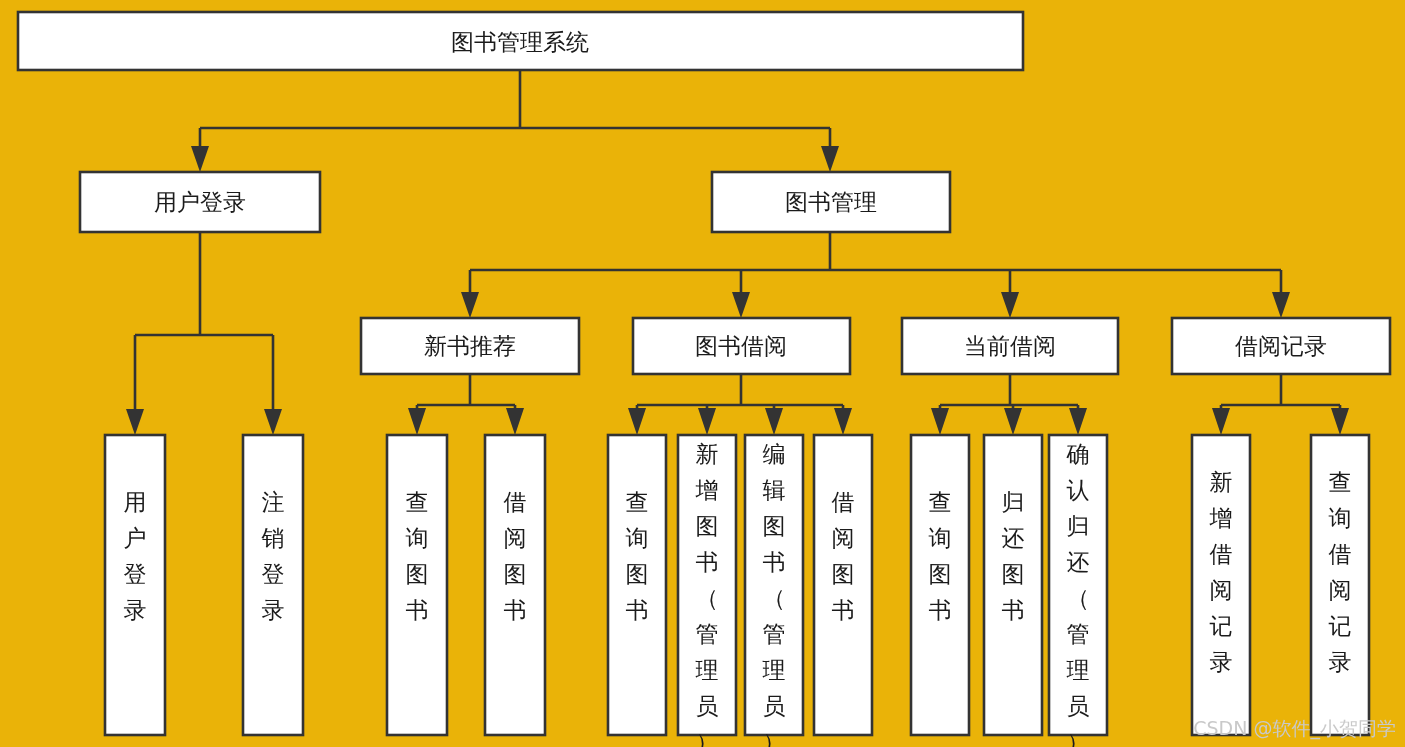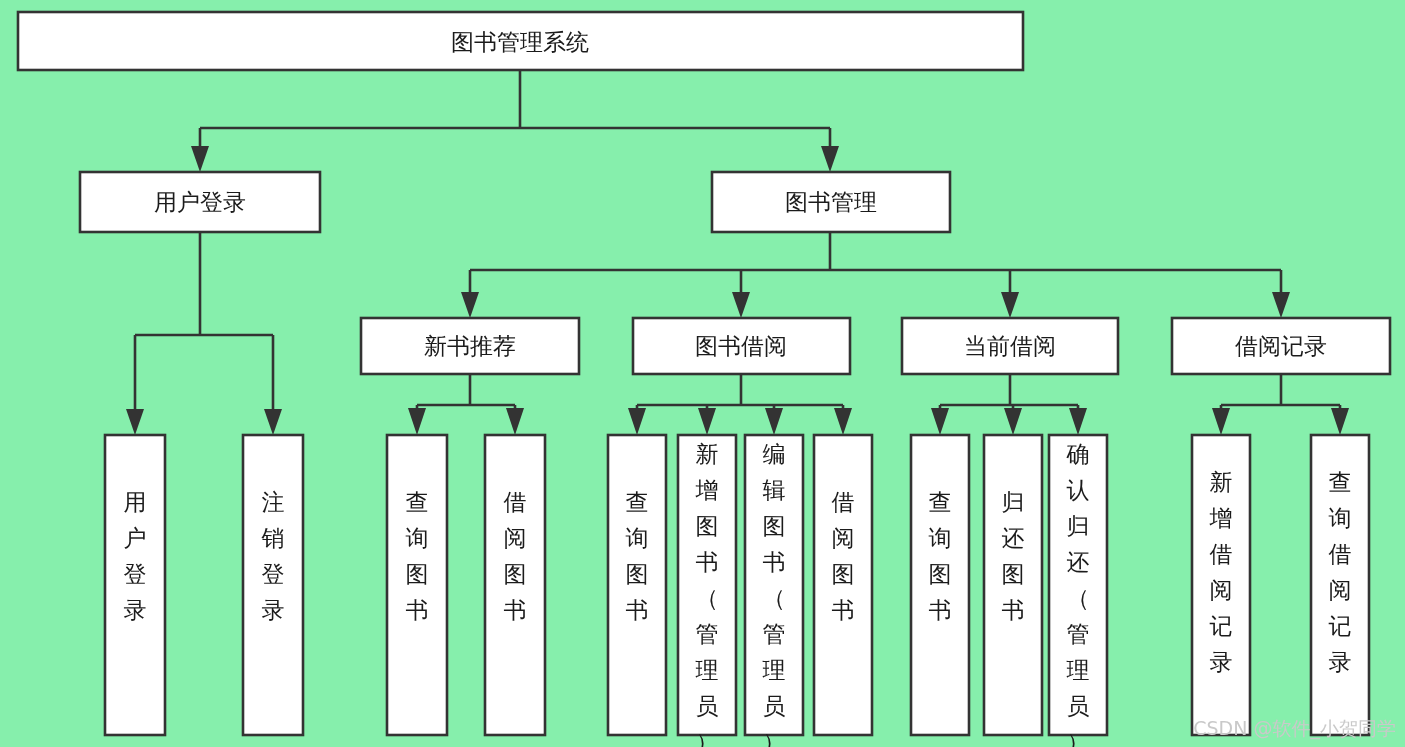--- a/index.html
+++ b/index.html
@@ -8,21 +8,21 @@
     padding: 0;
     background: #ffffff;
   }
   body {
     font-family: "DejaVu Sans", "Liberation Sans", sans-serif;
   }
   #diagram-root {
     position: relative;
     width: 1405px;
     height: 747px;
-    background: #86efac;
+    background: #eab308;
     overflow: hidden;
   }
   svg#flow-svg {
     display: block;
     width: 1405px;
     height: 747px;
   }
   .node-rect {
     fill: #ffffff;
     stroke: #333333;

